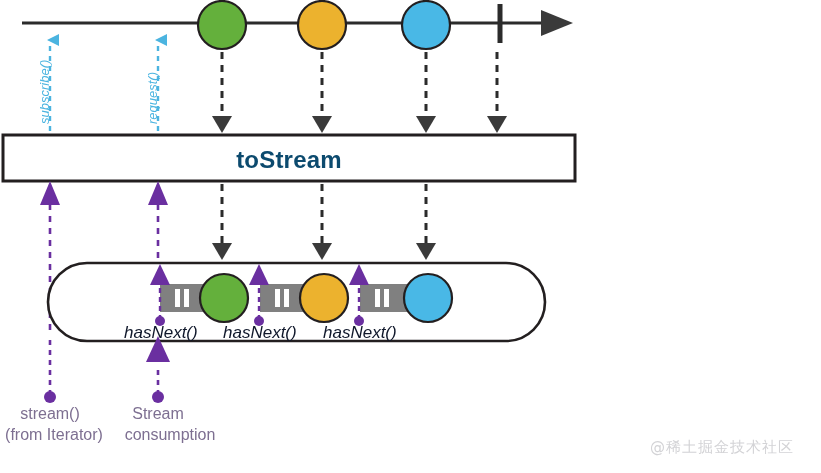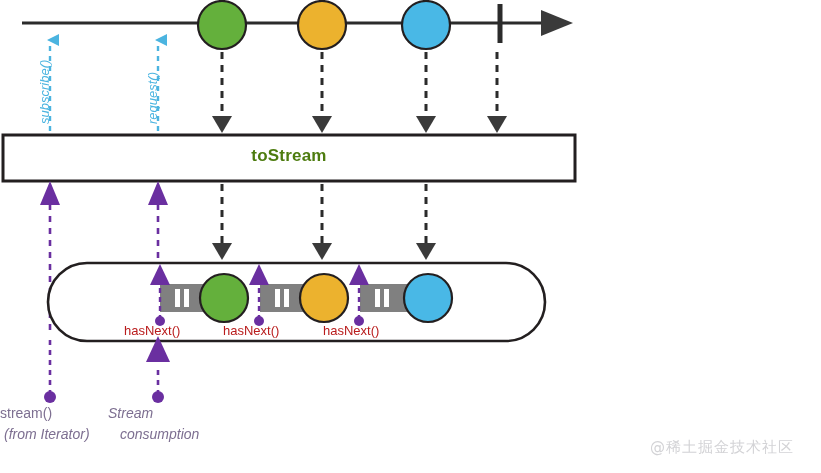--- a/index.html
+++ b/index.html
@@ -29,34 +29,35 @@
     white-space: nowrap;
     line-height: 1;
   }
   .lbl-cyan {
     color: #4bb4e0;
     font-size: 13px;
     font-style: italic;
     transform-origin: 0 0;
   }
   .lbl-purple {
-    color: #b91c1c;
-    font-size: 13px;
+    color: #0f172a;
+    font-size: 17px;
+    font-style: italic;
   }
   .lbl-gray-purple {
     color: #7d6f91;
-    font-size: 14px;
-    text-align: left;
+    font-size: 16px;
+    text-align: center;
   }
-  .lbl-gray-purple.italic { font-style: italic; }
+  .lbl-gray-purple.italic { }
   .box-title {
     position: absolute;
-    font-size: 17px;
+    font-size: 24px;
     font-weight: bold;
-    color: #4d7c0f;
+    color: #0c4a6e;
     letter-spacing: 0.2px;
   }
   .watermark {
     position: absolute;
     color: #d3d3d6;
     font-size: 15px;
     letter-spacing: 1px;
     font-family: "DejaVu Sans", sans-serif;
   }
 </style>

